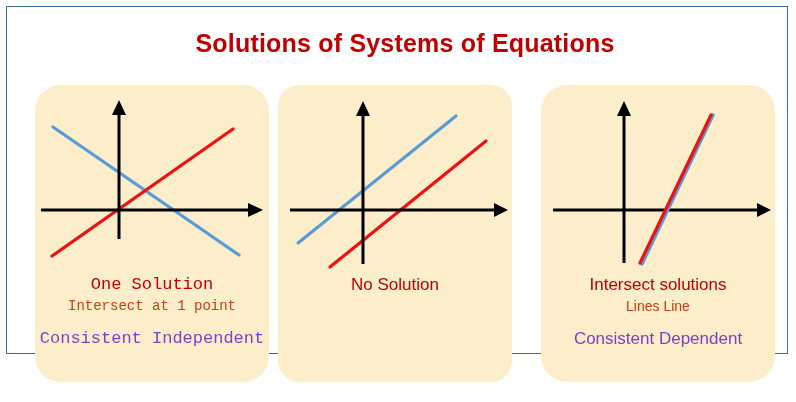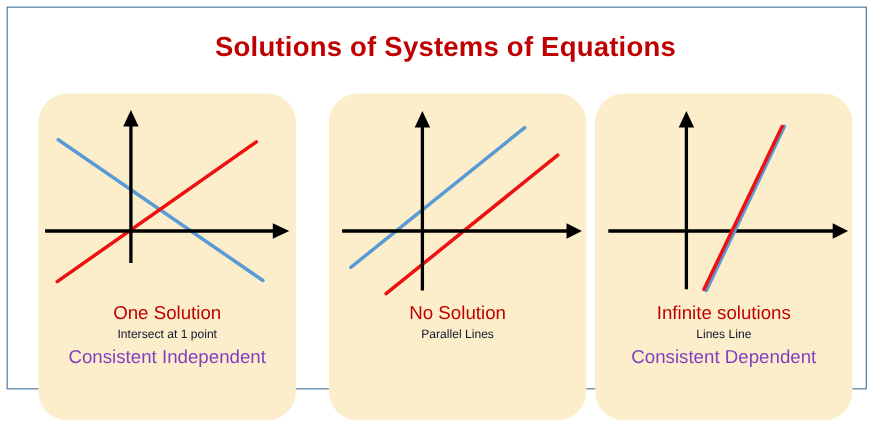--- a/index.html
+++ b/index.html
@@ -36,22 +36,22 @@
   }
   .panel {
     position: absolute;
     top: 78px;
     width: 234px;
     height: 297px;
     background: #fceecb;
     border-radius: 26px;
     box-sizing: border-box;
   }
-  #panel-1 { left: 28px; }
-  #panel-2 { left: 292px; }
+  #panel-1 { left: 28px; font-family: Liberation Mono, monospace; }
+  #panel-2 { left: 271px; border-radius: 21px; }
   #panel-3 { left: 534px; }
 
   .graph {
     position: absolute;
     left: 0;
     top: 6px;
     width: 234px;
     height: 190px;
   }
   .caption {
@@ -63,26 +63,27 @@
   }
   .cap-line {
     display: block;
     line-height: 1.42;
   }
   .cap-red {
     font-size: 17px;
     color: #c00000;
   }
   .cap-black {
-    font-size: 11px;
-    color: #0f172a;
+    font-size: 14px;
+    color: #c2410c;
   }
   .cap-purple {
     font-size: 17px;
     color: #7f3fbf;
+    margin-top: 10px;
   }
 </style>
 </head>
 <body>
 
 <div id="frame">
 
   <div id="title">Solutions of Systems of Equations</div>
 
   <div class="panel" id="panel-1">
@@ -117,38 +118,37 @@
 
         <line x1="12" y1="119" x2="218" y2="119" stroke="#000000" stroke-width="3"></line>
         <polygon points="216,112 230,119 216,126" fill="#000000"></polygon>
 
         <line x1="85" y1="173" x2="85" y2="22" stroke="#000000" stroke-width="3"></line>
         <polygon points="78,25 85,10 92,25" fill="#000000"></polygon>
       </svg>
     </div>
     <div class="caption">
       <span class="cap-line cap-red">No Solution</span>
-      <span class="cap-line cap-black">Parallel Lines</span>
     </div>
   </div>
 
   <div class="panel" id="panel-3">
     <div class="graph">
       <svg width="234" height="190" viewBox="0 0 234 190" xmlns="http://www.w3.org/2000/svg">
 
         <line x1="12" y1="119" x2="218" y2="119" stroke="#000000" stroke-width="3"></line>
         <polygon points="216,112 230,119 216,126" fill="#000000"></polygon>
 
         <line x1="83" y1="172" x2="83" y2="22" stroke="#000000" stroke-width="3"></line>
         <polygon points="76,25 83,10 90,25" fill="#000000"></polygon>
 
         <line x1="101" y1="173" x2="172" y2="24" stroke="#5B9BD5" stroke-width="3.4" stroke-linecap="round"></line>
         <line x1="99" y1="172" x2="170" y2="24" stroke="#EE1111" stroke-width="3.2" stroke-linecap="round"></line>
       </svg>
     </div>
     <div class="caption">
-      <span class="cap-line cap-red">Infinite solutions</span>
+      <span class="cap-line cap-red">Intersect solutions</span>
       <span class="cap-line cap-black">Lines Line</span>
       <span class="cap-line cap-purple">Consistent Dependent</span>
     </div>
   </div>
 
 </div>
 
 </body></html>

